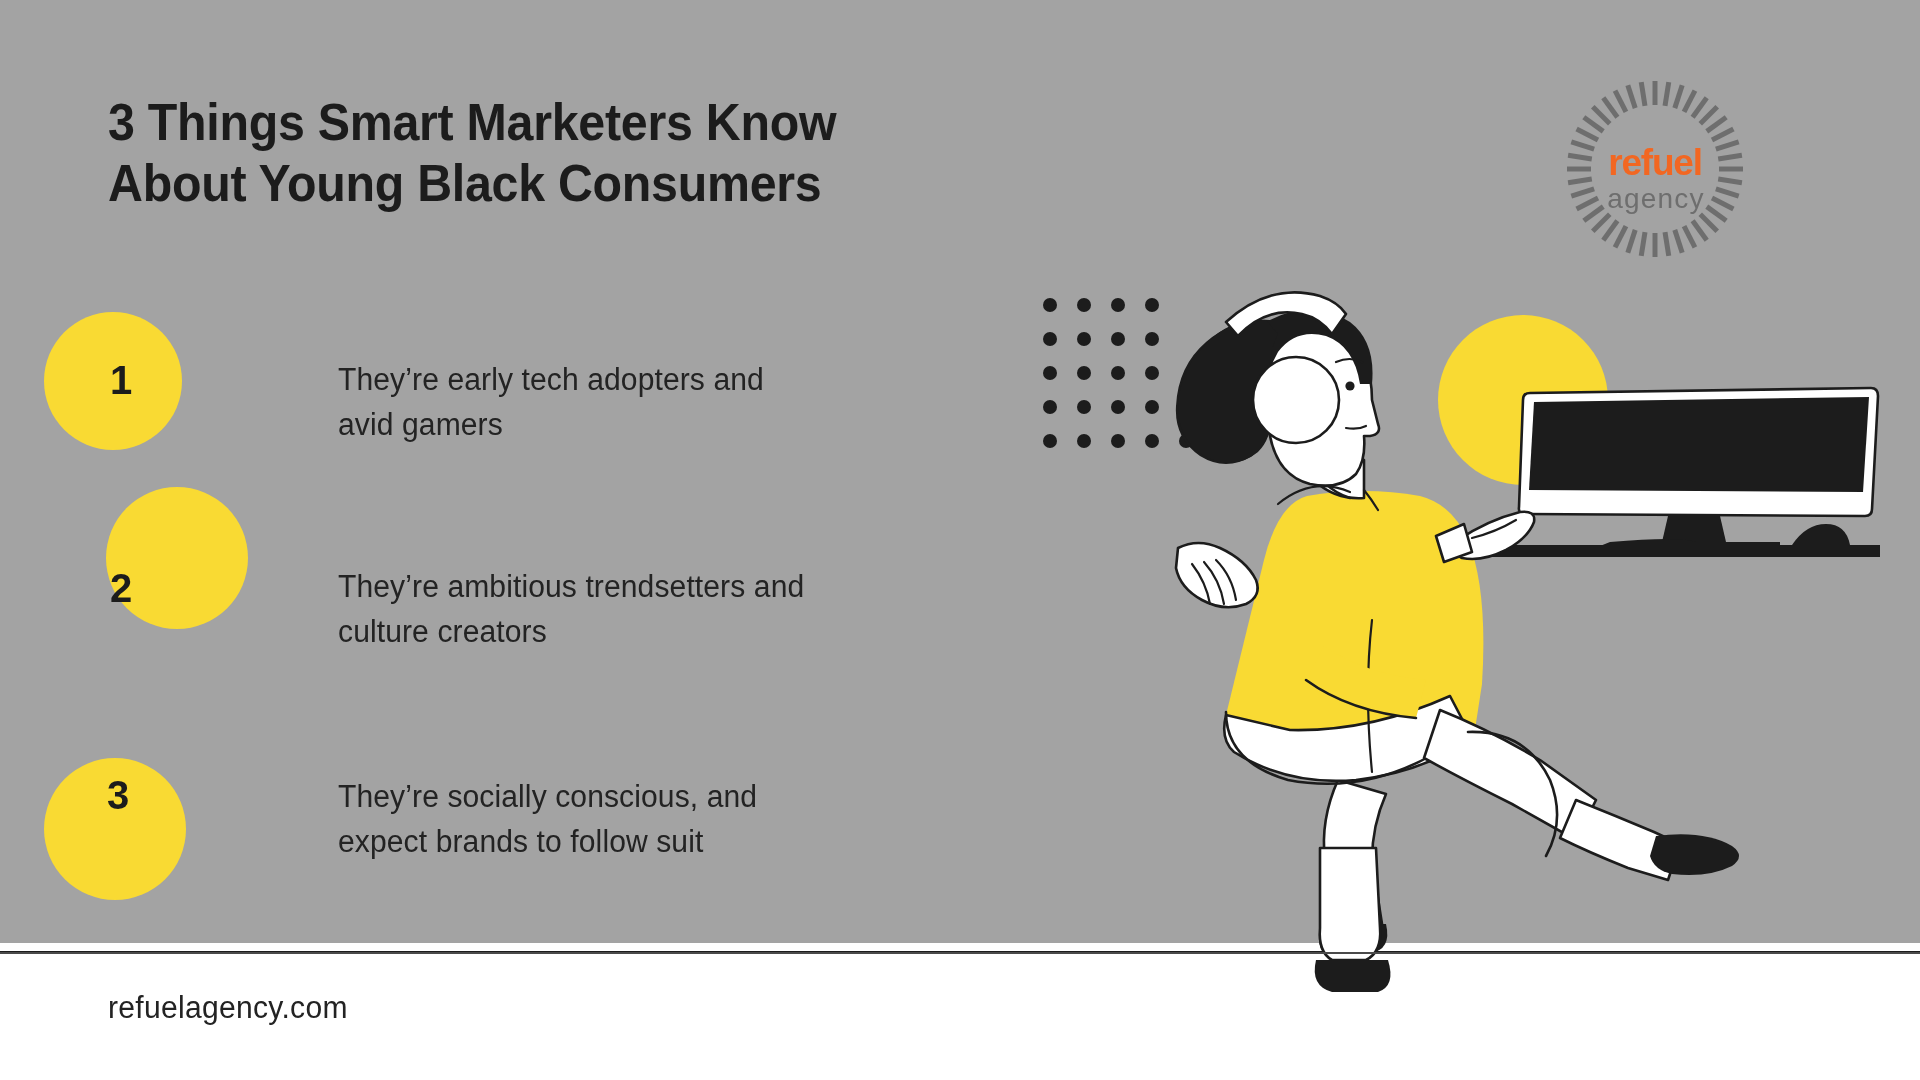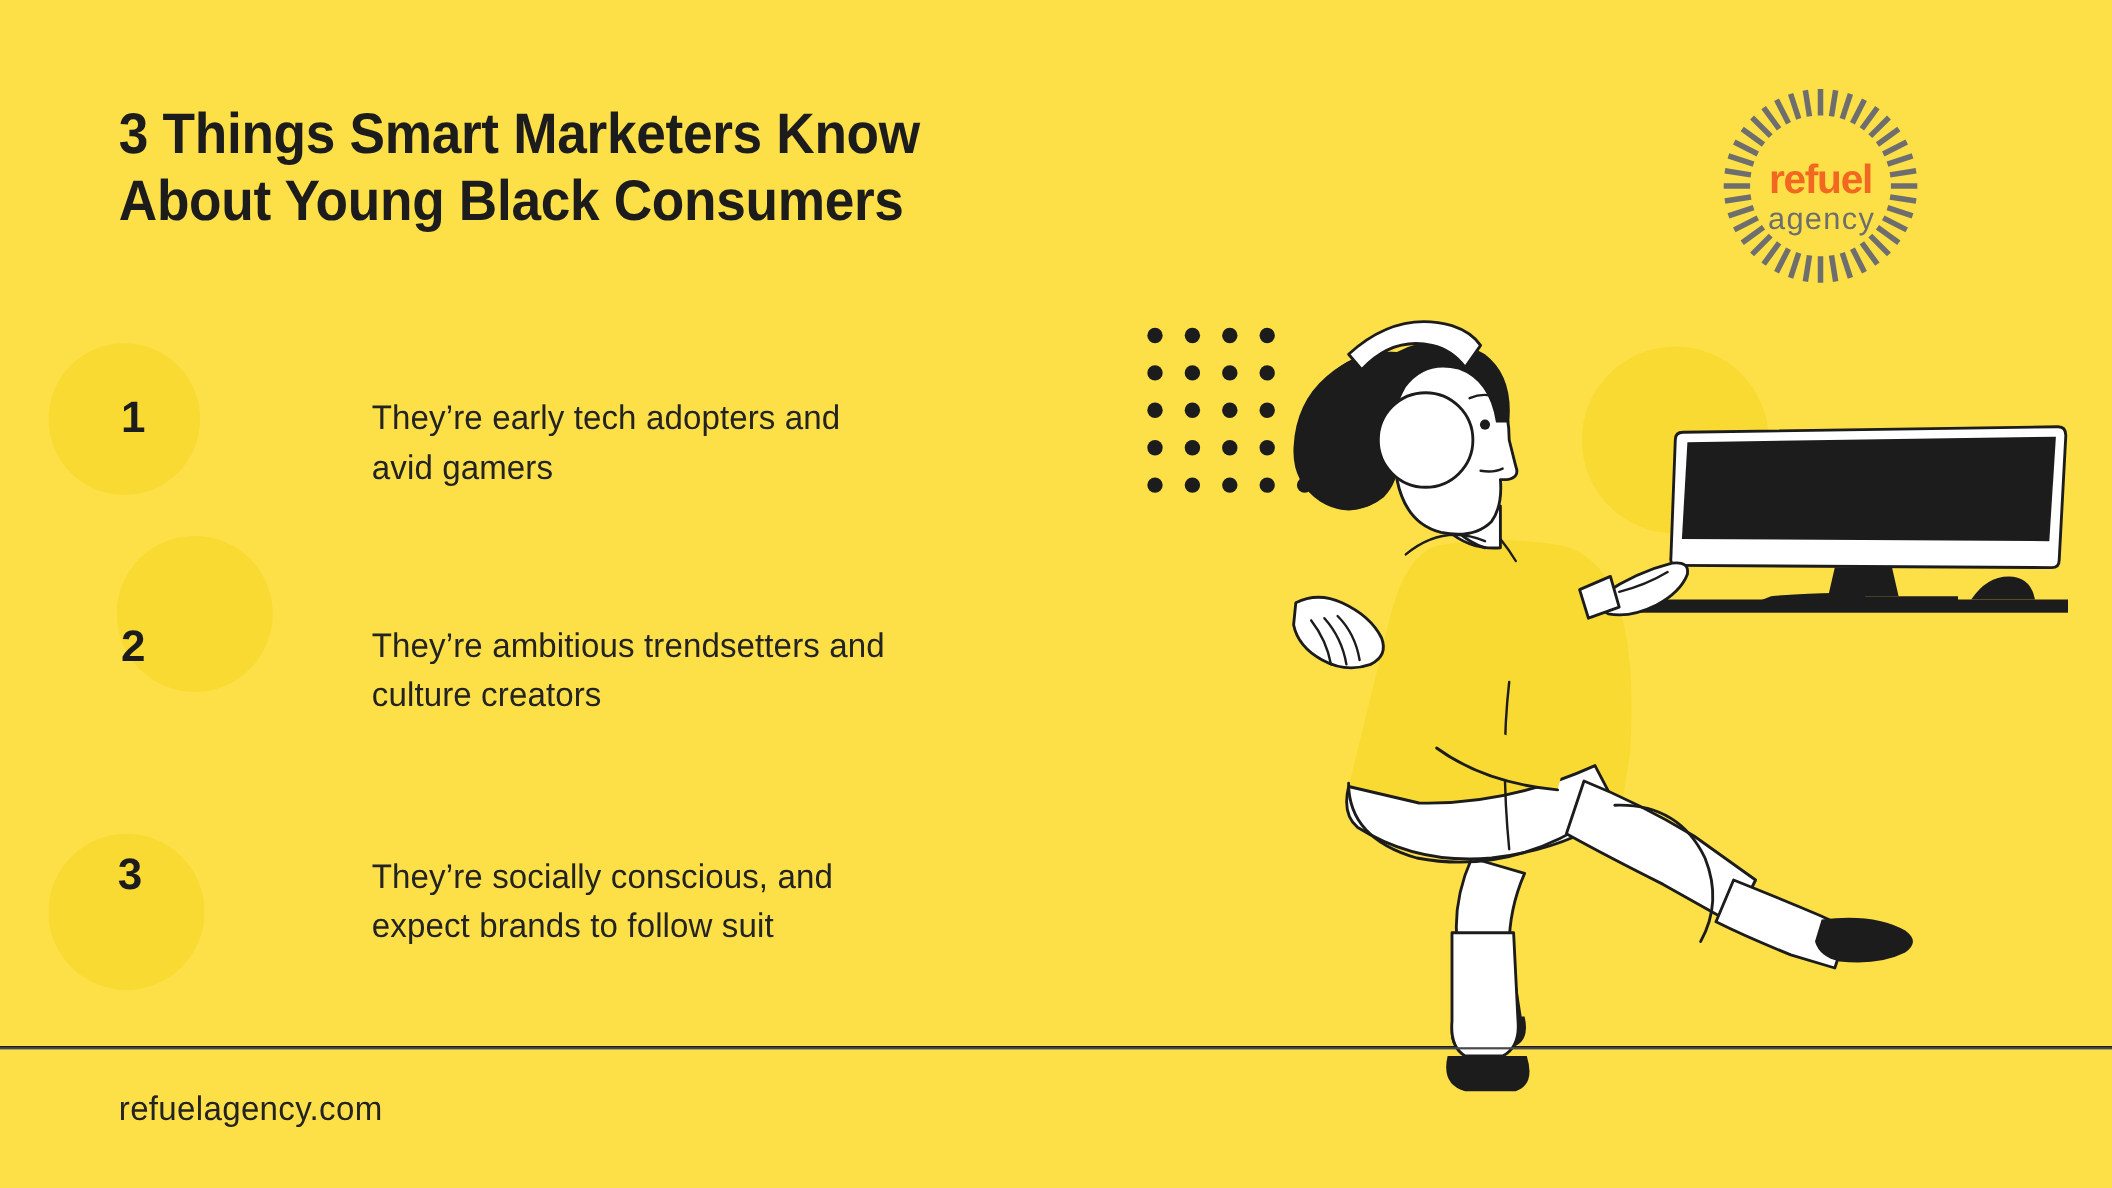--- a/index.html
+++ b/index.html
@@ -5,21 +5,21 @@
   * { margin:0; padding:0; box-sizing:border-box; }
   html, body { background:#ffffff; }
   body {
     width:1920px; height:1080px;
     font-family:"Liberation Sans", sans-serif;
     color:#1a1a1a;
     overflow:hidden;
     position:relative;
   }
 
-  #canvas { position:relative; width:1920px; height:1080px; background:#fde047; }
+  #canvas { position:relative; width:1920px; height:943px; background:#a3a3a3; }
 
   
   #title {
     position:absolute;
     left:108px; top:92px;
     width:960px;
     font-family:"Liberation Sans Narrow","Liberation Sans", sans-serif;
     font-weight:700;
     font-size:52px;
     line-height:1.18;

